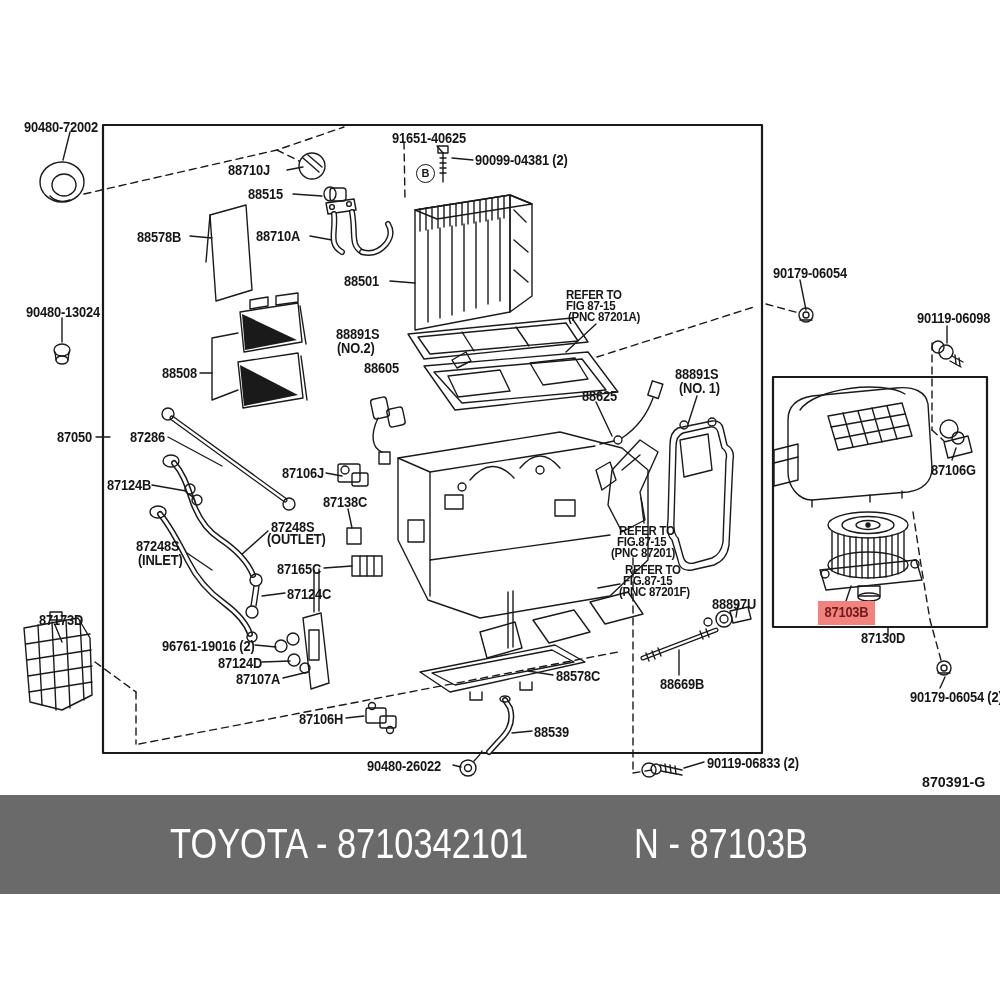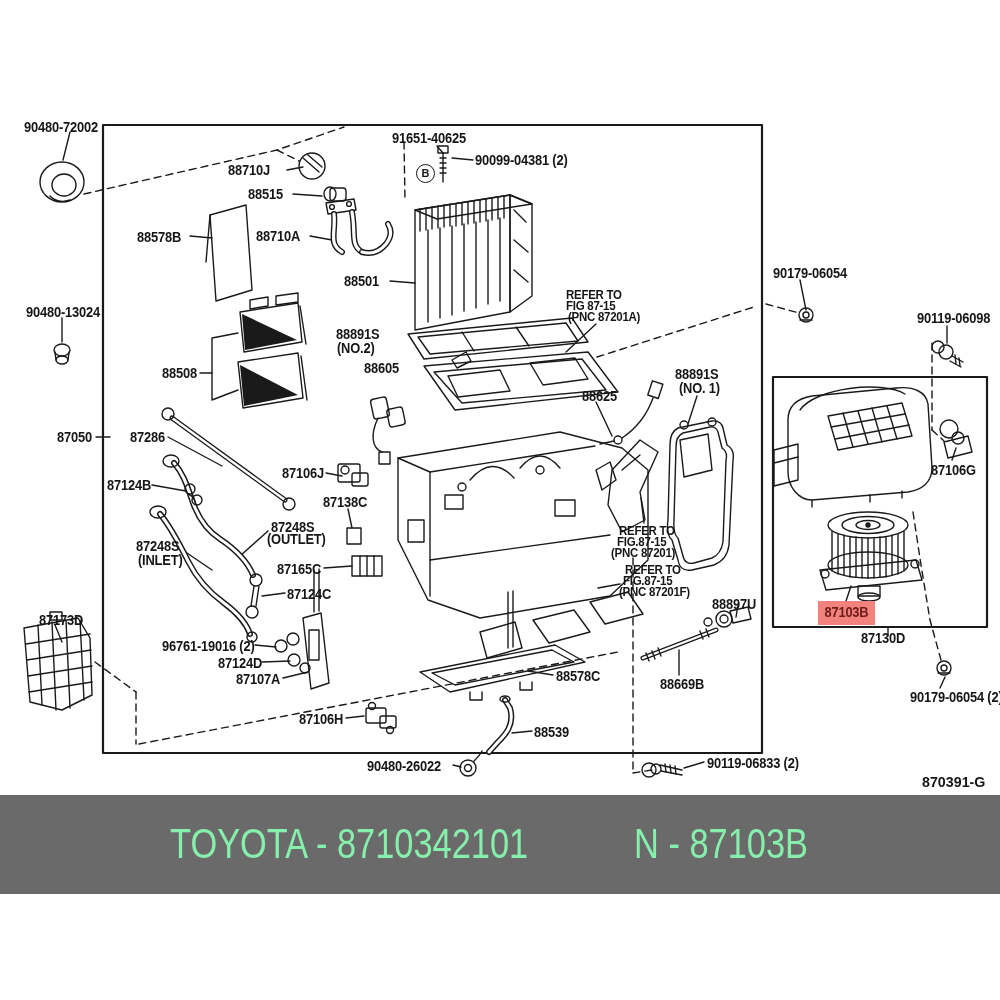--- a/index.html
+++ b/index.html
@@ -5,21 +5,21 @@
   html,body{margin:0;padding:0;background:#fff}
   .stage{position:relative;width:1000px;height:1000px;background:#ffffff;
          font-family:"Liberation Sans",sans-serif;overflow:hidden}
   svg.art{position:absolute;left:0;top:0}
   .pn{position:absolute;font-weight:700;font-size:14px;color:#161616;white-space:nowrap;
       letter-spacing:-0.2px;line-height:1.05;transform:scaleX(0.92);transform-origin:0 0}
   .nt{font-size:12.5px;letter-spacing:-0.3px}
   .hl{background:#f1827d;color:#6e1b1b;padding:4px 7px 5px;transform:scaleX(0.92);transform-origin:0 0}
   .callout{position:absolute;width:17px;height:17px;border:1.7px solid #161616;border-radius:50%;
            font-weight:700;font-size:11px;line-height:17px;text-align:center;color:#161616}
-  .banner{position:absolute;left:0;top:795px;width:1000px;height:99px;background:#6a6a6a;color:#86efac}
+  .banner{position:absolute;left:0;top:795px;width:1000px;height:99px;background:#6a6a6a;color:#ffffff}
   .banner span{position:absolute;top:50%;white-space:nowrap;font-size:43px;font-weight:400;
                transform:translateY(-54%) scaleX(0.8);transform-origin:0 50%}
   .bl{left:170px}
   .br{left:634px}
   .figcode{position:absolute;left:922px;top:773px;font-weight:700;font-size:15px;color:#161616;
            transform:scaleX(0.95);transform-origin:0 0}
 </style>
 </head>
 <body>
 

